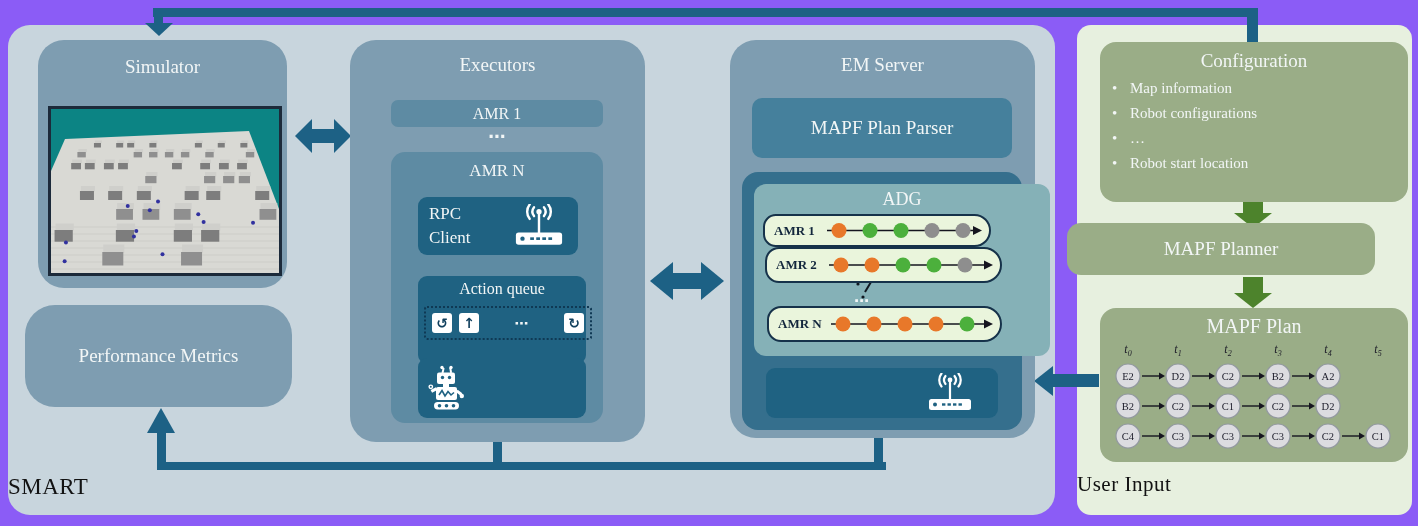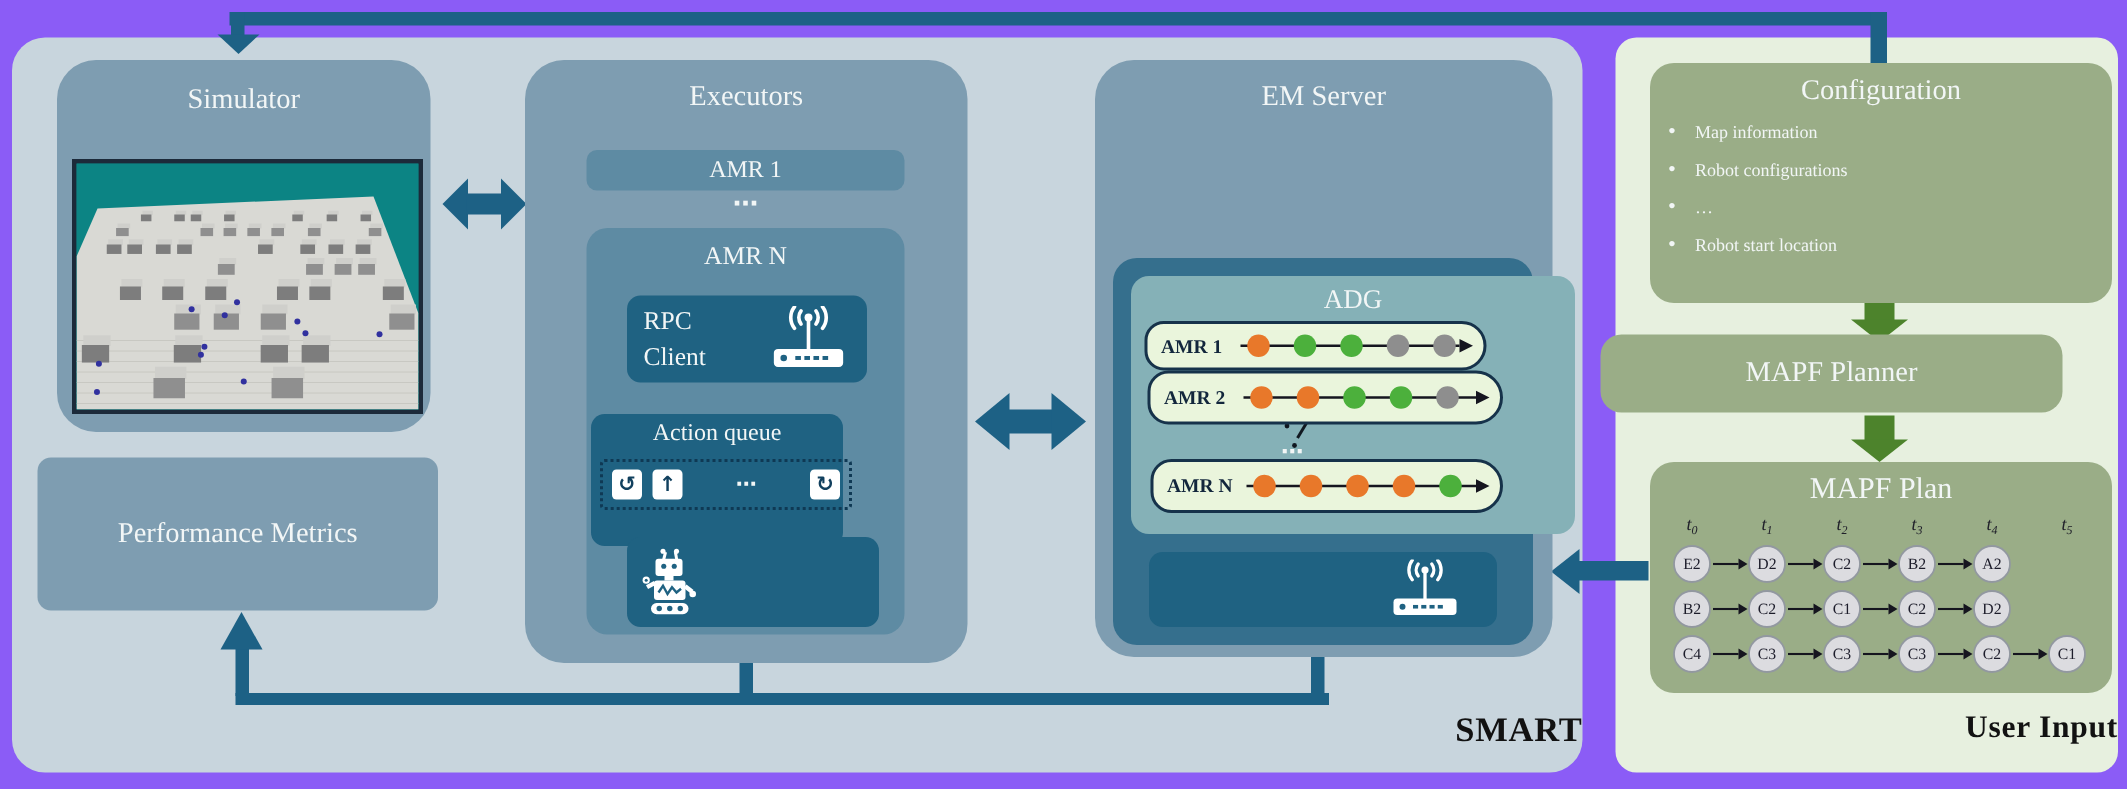--- a/index.html
+++ b/index.html
@@ -12,32 +12,32 @@
   .sec{background:#7e9db1;border-radius:26px;}
   .sub{background:#5e8ba3;border-radius:14px;}
   .bar{background:#5e8ba3;border-radius:7px;}
   .dark{background:#1f6282;border-radius:9px;}
   .parser{background:#45809c;border-radius:10px;}
   .core{background:#356f8d;border-radius:16px;}
   .adg{background:#85b1b7;border-radius:12px;}
   .greenbox{background:#9aad87;border-radius:16px;}
   .wtitle{color:#f2f6f6;text-align:center;}
   .t19{font-size:19px;}.t17{font-size:17px;}.t16{font-size:16px;}
-  .blktitle{color:#121212;font-weight:700;text-align:right;letter-spacing:.5px;}
+  .blktitle{color:#121212;font-weight:400;text-align:left;letter-spacing:.5px;}
   .line{background:#1d6185;}
   .tri{width:0;height:0;}
   .adg-row{position:absolute;background:#eaf5dc;border:2px solid #16324a;
            border-radius:14px 18px 18px 14px;box-sizing:border-box;}
   .adg-label{position:absolute;left:9px;top:50%;transform:translateY(-50%);
              font-size:13px;font-weight:700;color:#12263c;white-space:nowrap;}
   .dots-w{color:#f2f6f6;font-family:"DejaVu Sans",sans-serif;font-weight:700;}
   .aq-ic{width:20px;height:20px;background:#fff;border-radius:3px;color:#11405e;
          font-family:"DejaVu Sans",sans-serif;font-weight:700;font-size:14px;
          text-align:center;line-height:20px;}
-  .bullets{margin:0;padding:0 0 0 30px;list-style:none;color:#f2f6f6;font-size:12px;}
+  .bullets{margin:0;padding:0 0 0 30px;list-style:none;color:#f2f6f6;font-size:15px;}
   .bullets li{line-height:25px;position:relative;}
   .bullets li:before{content:"•";position:absolute;left:-18px;font-size:15px;}
   .simimg{border:3px solid #1c2a3a;background:#0c8484;}
 </style>
 </head>
 <body>
 
 <div class="canvas">
 
   <div class="abs container smart-bg" style="left:8px;top:25px;width:1047px;height:490px;"></div>
@@ -173,21 +173,21 @@
       <circle cx="202.0124249458313" cy="113.8192548751831" r="2" fill="#31319f"></circle>
       <circle cx="111.51006746292114" cy="145.32396984100342" r="2" fill="#31319f"></circle>
       <circle cx="98.82112550735474" cy="101.20185375213623" r="2" fill="#31319f"></circle>
       <circle cx="152.63457003235817" cy="113.08863472938538" r="2" fill="#31319f"></circle>
       <circle cx="147.2464703321457" cy="105.29647660255432" r="2" fill="#31319f"></circle>
       <circle cx="13.637024194002151" cy="152.3415423706174" r="2" fill="#31319f"></circle>
       <circle cx="76.7414300441742" cy="97.09561967849731" r="2" fill="#31319f"></circle>
       <circle cx="107.00885596871376" cy="92.4494378566742" r="2" fill="#31319f"></circle>
     </svg>
 
-  <div class="abs sec" style="left:25px;top:305px;width:267px;height:102px;border-radius:9px;">
+  <div class="abs sec" style="left:25px;top:305px;width:267px;height:102px;border-radius:30px;">
     <div class="wtitle t19" style="line-height:102px;">Performance Metrics</div>
   </div>
 
   <div class="abs sec" style="left:350px;top:40px;width:295px;height:402px;">
     <div class="wtitle t19" style="margin-top:14px;">Executors</div>
   </div>
   <div class="abs bar" style="left:391px;top:100px;width:212px;height:27px;">
     <div class="wtitle t16" style="line-height:27px;">AMR 1</div>
   </div>
   <div class="abs dots-w" style="left:391px;top:126px;width:212px;text-align:center;font-size:17px;">⋯</div>
@@ -211,21 +211,21 @@
       <circle cx="23" cy="7" r="2.4" fill="#fff"></circle>
       <rect x="2" y="26" width="42" height="11" rx="2.5" fill="#fff"></rect>
       <circle cx="8" cy="31.5" r="2" fill="#1f6282"></circle>
       <rect x="15" y="30.3" width="3.4" height="2.4" fill="#1f6282"></rect>
         <rect x="20.5" y="30.3" width="3.4" height="2.4" fill="#1f6282"></rect>
       <rect x="26" y="30.3" width="3.4" height="2.4" fill="#1f6282"></rect>
         <rect x="31.5" y="30.3" width="3.4" height="2.4" fill="#1f6282"></rect>
     </svg>
   </div>
 
-  <div class="abs dark" style="left:394px;top:276px;width:168px;height:88px;">
+  <div class="abs dark" style="left:418px;top:276px;width:168px;height:88px;">
     <div class="wtitle t16" style="margin-top:4px;">Action queue</div>
     <div class="abs" style="left:6px;top:30px;width:152px;height:30px;border:2px dotted #0f3954;border-radius:3px;display:flex;align-items:center;gap:7px;padding:0 6px;">
       <span class="aq-ic" id="aq0">↺</span>
       <span class="aq-ic" id="aq1">↑</span>
       <span class="dots-w" id="aq2" style="flex:1;text-align:center;font-size:14px;">⋯</span>
       <span class="aq-ic" id="aq3">↻</span>
     </div>
   </div>
 
   <div class="abs dark" style="left:418px;top:358px;width:168px;height:60px;">
@@ -249,20 +249,23 @@
       <polyline points="11,30 14,25.5 17,31 20,26.5 23,30 26,27.5" fill="none" stroke="#1f6282" stroke-width="1.6"></polyline>
       <circle cx="11.5" cy="40.7" r="1.8" fill="#1f6282"></circle>
         <circle cx="18.5" cy="40.7" r="1.8" fill="#1f6282"></circle>
         <circle cx="25.5" cy="40.7" r="1.8" fill="#1f6282"></circle>
       <circle cx="2.8" cy="21.8" r="1" fill="#1f6282"></circle>
     </svg>
   </div>
 
   <div class="abs sec" style="left:730px;top:40px;width:305px;height:398px;">
     <div class="wtitle t19" style="margin-top:14px;">EM Server</div>
+  </div>
+  <div class="abs parser" style="left:752px;top:98px;width:260px;height:60px;">
+    <div class="wtitle t19" style="line-height:60px;">MAPF Plan Parser</div>
   </div>
   <div class="abs core" style="left:742px;top:172px;width:280px;height:258px;"></div>
   <div class="abs adg" id="adg-box" style="left:754px;top:184px;width:296px;height:172px;">
     <div class="wtitle" style="margin-top:5px;font-size:18px;">ADG</div>
     <div class="abs dots-w" style="left:100px;top:108px;font-size:15px;">⋯</div>
     <svg class="abs" style="left:95px;top:58px;" width="70" height="62" viewBox="0 0 70 62">
       <line x1="16" y1="50" x2="34" y2="20" stroke="#101820" stroke-width="2"></line>
       <polygon points="30,20 39,11 37,24" fill="#101820"></polygon>
       <circle cx="9" cy="42" r="1.6" fill="#101820"></circle>
         <circle cx="14" cy="55" r="1.6" fill="#101820"></circle>

